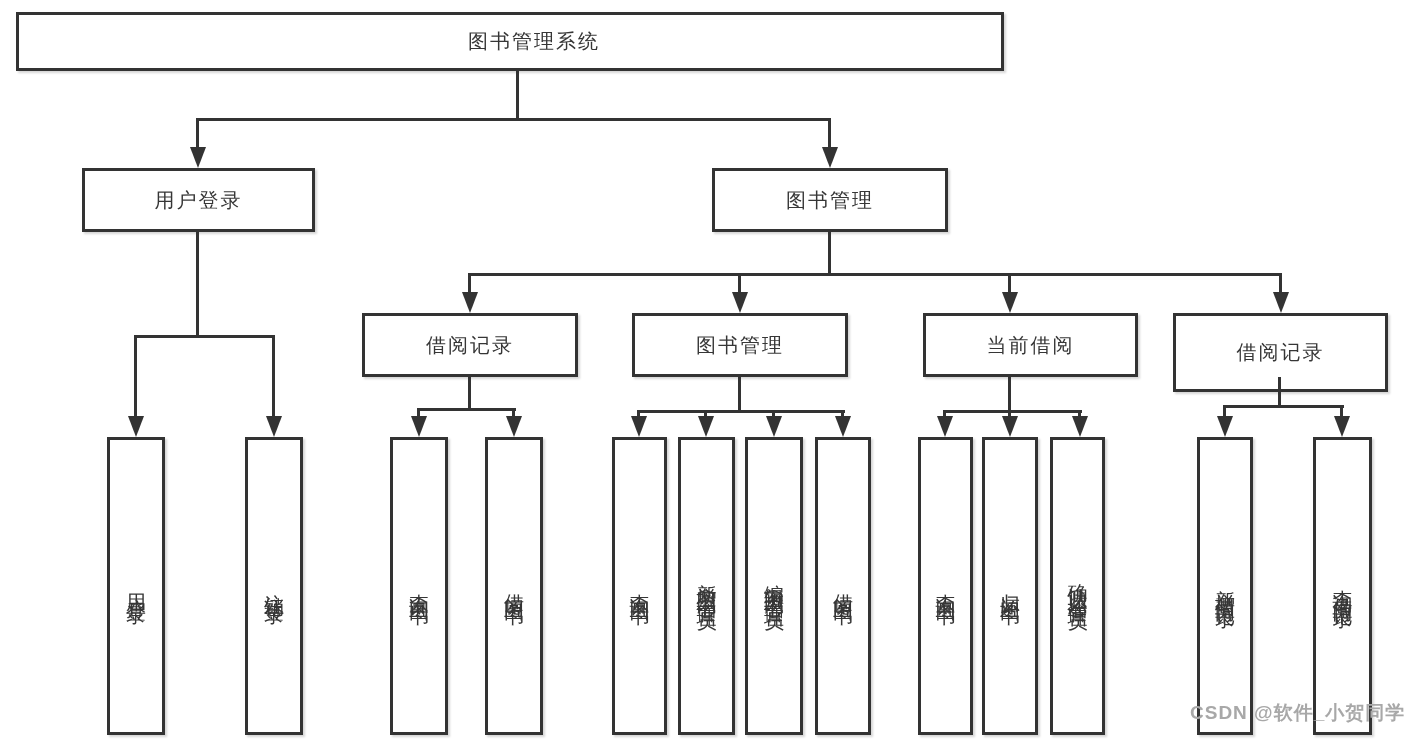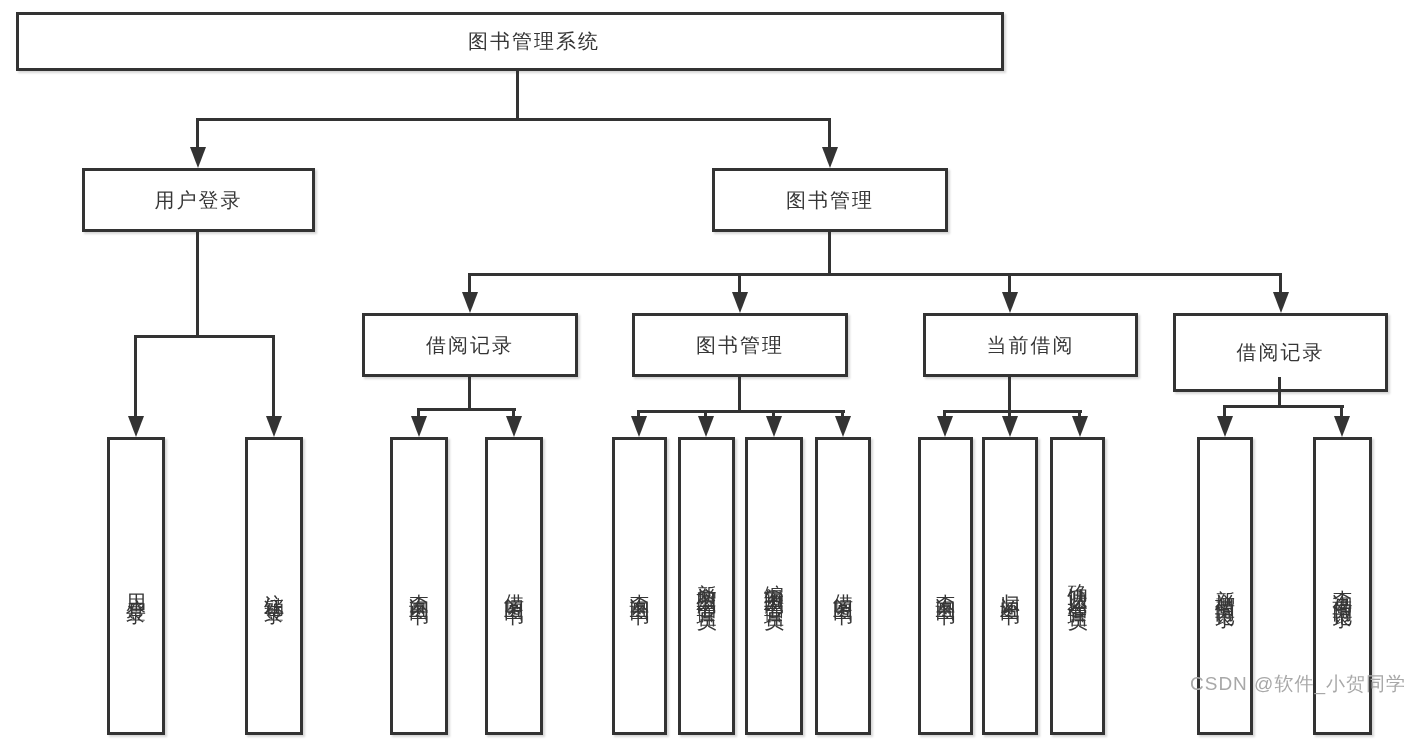--- a/index.html
+++ b/index.html
@@ -140,15 +140,15 @@
   <div class="vl" style="left:1078px;top:410px;height:10px;"></div>
   <div class="arrow" style="left:1072px;top:416px;"></div>
 
   <div class="vl" style="left:1278px;top:377px;height:28px;"></div>
   <div class="hl" style="left:1223px;top:405px;width:121px;"></div>
   <div class="vl" style="left:1223px;top:405px;height:14px;"></div>
   <div class="arrow" style="left:1217px;top:416px;"></div>
   <div class="vl" style="left:1340px;top:405px;height:14px;"></div>
   <div class="arrow" style="left:1334px;top:416px;"></div>
 
-  <div class="watermark" style="left:1190px;top:671px;">CSDN @软件_小贺同学</div>
+  <div class="watermark" style="left:1190px;top:700px;font-weight:bold;">CSDN @软件_小贺同学</div>
 
 </div>
 
 </body></html>

